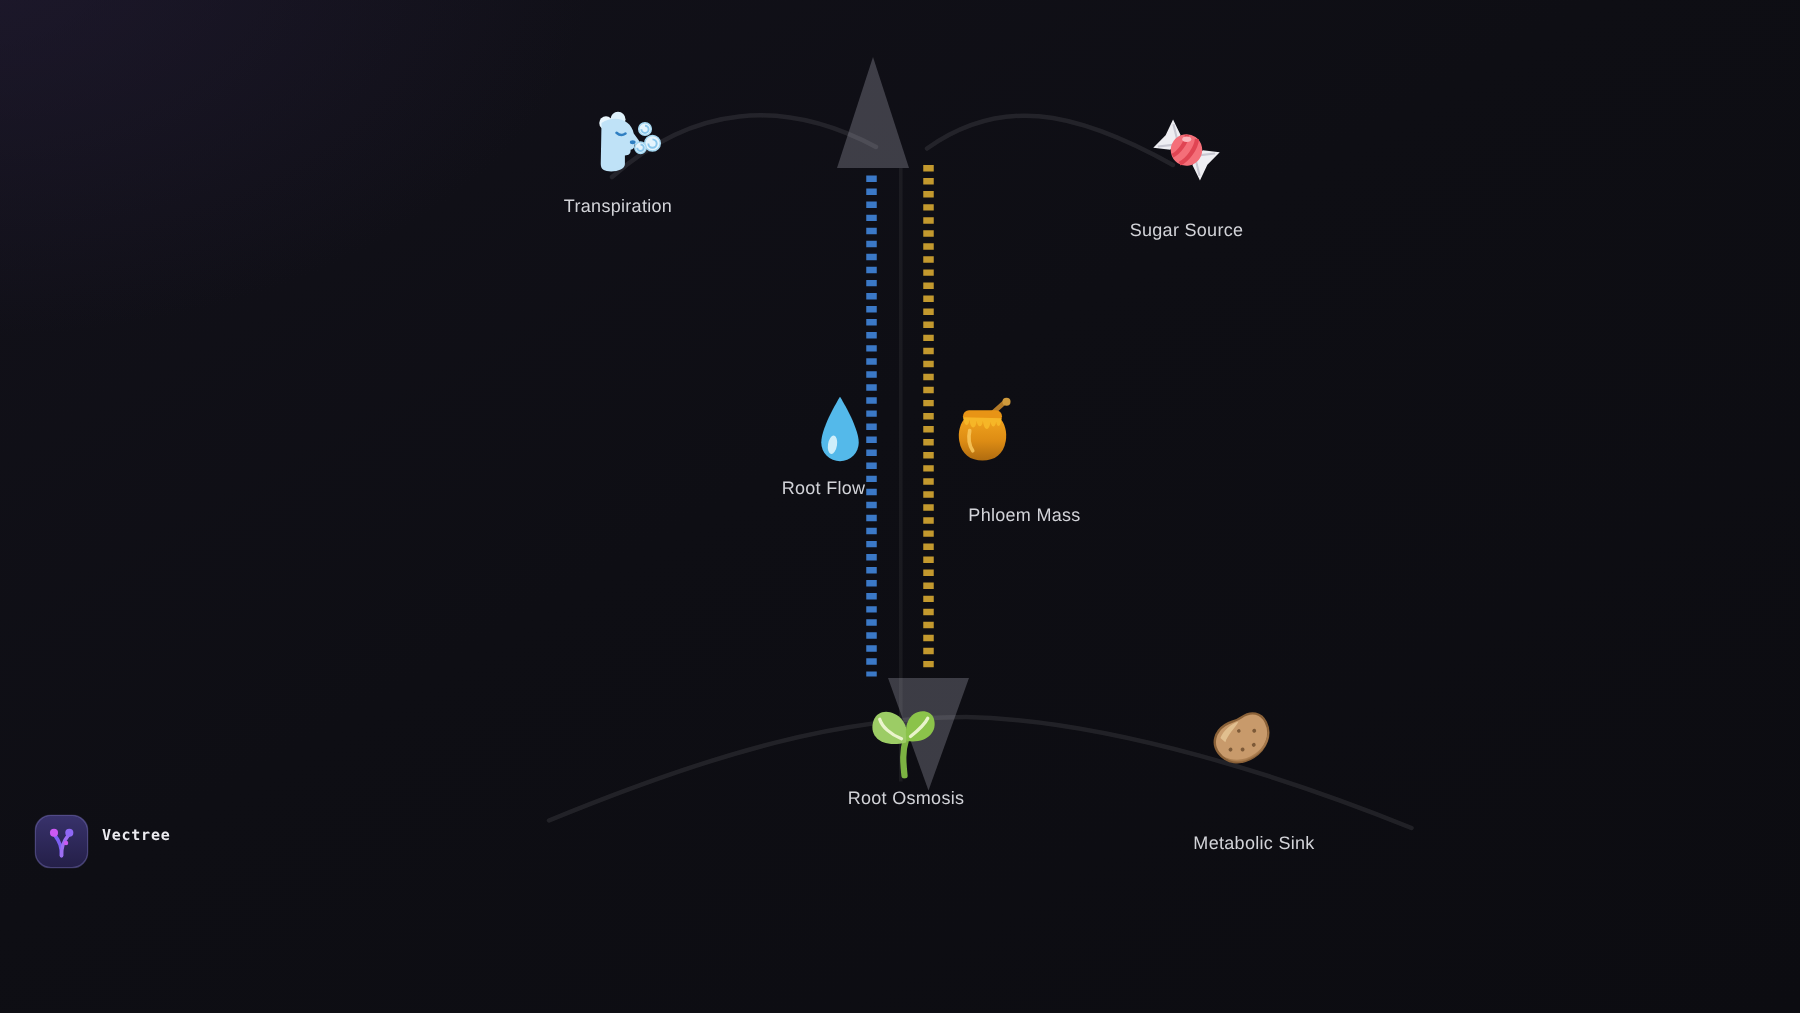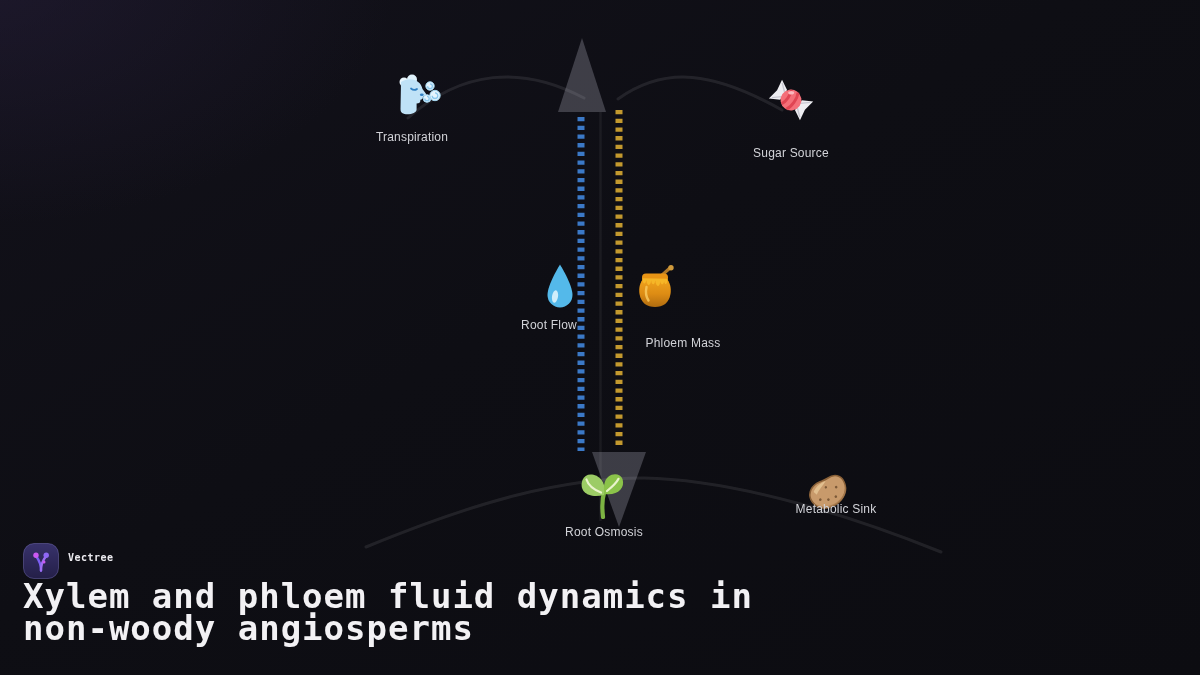--- a/index.html
+++ b/index.html
@@ -134,36 +134,35 @@
       <circle cx="36" cy="22" r="1.3" fill="#7d5a38"></circle>
       <circle cx="27" cy="17" r="1.2" fill="#7d5a38"></circle>
     </g>
   </svg>
 
   <div class="node-label" style="left:412px; top:130px;">Transpiration</div>
   <div class="node-label" style="left:791px; top:146px;text-align:center;">Sugar Source</div>
   <div class="node-label" style="left:549px; top:318px;">Root Flow</div>
   <div class="node-label" style="left:659px; top:336px;margin-left:24px;">Phloem Mass</div>
   <div class="node-label" style="left:604px; top:525px;text-align:right;">Root Osmosis</div>
-  <div class="node-label" style="left:836px; top:502px;">Metabolic Sink</div>
+  <div class="node-label" style="left:836px; top:555px;">Metabolic Sink</div>
 
   <div class="brand-row">
     <svg class="brand-logo" width="36" height="36" viewBox="0 0 36 36">
       <defs>
         <linearGradient id="logoBg" x1="0" y1="0" x2="0" y2="1">
           <stop offset="0" stop-color="#38326b"></stop>
           <stop offset="1" stop-color="#241f48"></stop>
         </linearGradient>
       </defs>
       <rect x="0.5" y="0.5" width="35" height="35" rx="10.5" fill="url(#logoBg)" stroke="rgba(150,140,230,0.35)" stroke-width="1"></rect>
       <path d="M18 27.5 C18 21.5 17 18.5 13.5 13.8" fill="none" stroke="#7b5ff2" stroke-width="2.4" stroke-linecap="round"></path>
       <path d="M18 27.5 C18 21.5 19 18.5 22.6 13.8" fill="none" stroke="#9d6ef2" stroke-width="2.4" stroke-linecap="round"></path>
       <circle cx="13" cy="12.2" r="2.7" fill="#cb59f2"></circle>
       <circle cx="23.2" cy="12.2" r="2.7" fill="#8f68f5"></circle>
       <circle cx="21" cy="19" r="1.5" fill="#cb59f2"></circle>
     </svg>
     <div class="brand-name">Vectree</div>
   </div>
 
-  <h1 class="card-title">Xylem and phloem fluid dynamics in non-woody angiosperms</h1>
 
 
 </div>
 
 </body></html>

